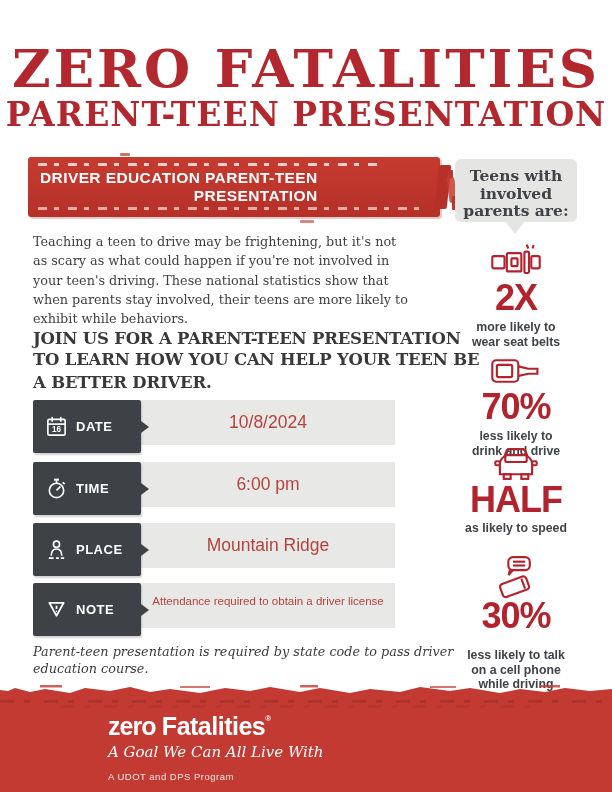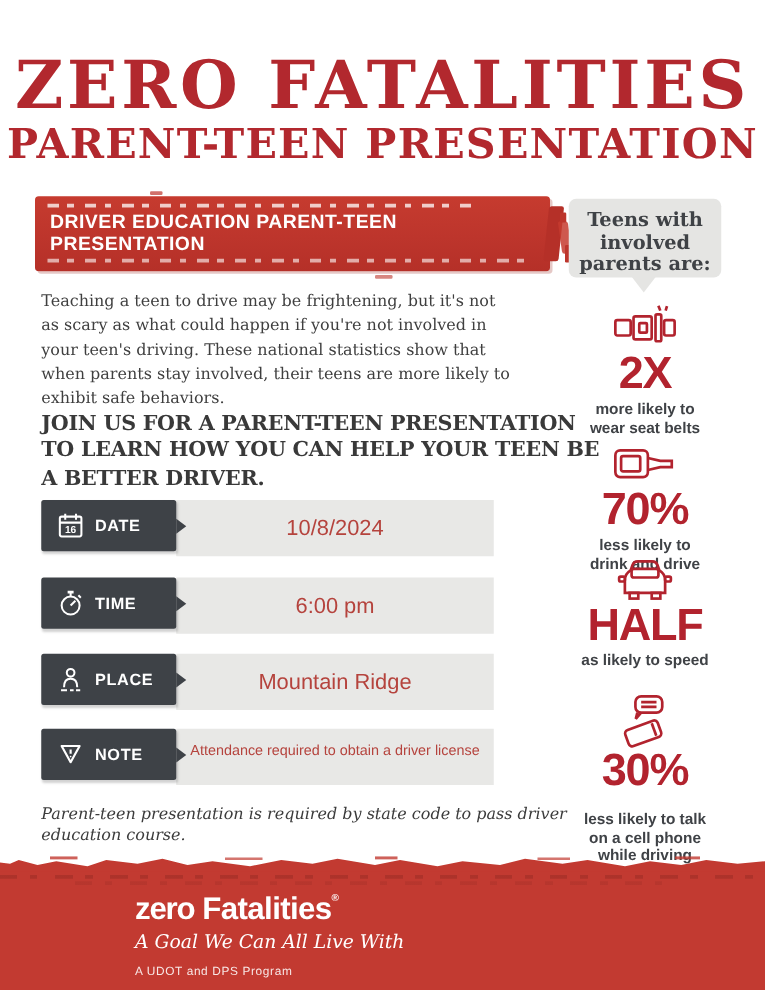--- a/index.html
+++ b/index.html
@@ -12,41 +12,41 @@
     font-family:"DejaVu Serif",serif;font-weight:700;font-size:53px;line-height:56px;
     letter-spacing:3px;color:#b2282e;}
   .title2{left:0;top:96px;width:612px;text-align:center;
     font-family:"DejaVu Serif",serif;font-weight:700;font-size:33px;line-height:38px;
     letter-spacing:1px;color:#b2282e;}
 
   
   .banner{left:28px;top:157px;width:412px;height:60px;background:linear-gradient(180deg,#c63b2f 0%,#bd352c 55%,#b53028 100%);
     border-radius:3px;box-shadow:2px 2px 0 rgba(150,35,28,.25);}
   .banner .btext{position:absolute;left:12px;top:12px;color:#ffffff;
-    font-weight:700;font-size:15.5px;line-height:17.5px;letter-spacing:.4px;}
+    font-weight:700;font-size:15.5px;line-height:17.5px;letter-spacing:.4px;text-align:right;}
   .banner .dash{position:absolute;height:3px;opacity:.75;
     background:repeating-linear-gradient(90deg,#ffffff 0 9px,transparent 9px 16px,#ffffff 16px 21px,transparent 21px 30px);}
   .banner .dash.top{left:10px;top:6px;width:340px;}
   .banner .dash.bot{left:10px;bottom:7px;width:385px;opacity:.6;}
   .banner .brush1{position:absolute;right:-9px;top:8px;width:12px;height:44px;background:#b53028;transform:skewX(-6deg);border-radius:2px;}
   .banner .brush2{position:absolute;right:-16px;top:20px;width:8px;height:26px;background:#c63b2f;transform:skewX(8deg);border-radius:2px;opacity:.85;}
   .speck{position:absolute;background:#bd352c;border-radius:1px;}
 
   
   .intro{left:33px;top:232px;width:415px;font-family:"DejaVu Serif",serif;
     font-size:12.8px;line-height:19.3px;color:#3f3f3f;}
   .intro span{display:block;white-space:nowrap;}
   .join{left:33px;top:329px;width:420px;font-family:"DejaVu Serif",serif;font-weight:700;
     font-size:16.5px;line-height:20.5px;letter-spacing:-.2px;color:#393939;}
   .join span{display:block;white-space:nowrap;}
   .join span:last-child{margin-top:3px;}
 
   
   .row{left:33px;height:45px;}
-  .row .dark{position:absolute;left:0;top:0;width:108px;height:41px;background:#3e4247;border-radius:2px;
+  .row .dark{position:absolute;left:0;top:0;width:108px;height:53px;background:#3e4247;border-radius:2px;
     display:flex;align-items:center;box-shadow:1px 2px 2px rgba(0,0,0,.18);}
   .row .dark:after{content:"";position:absolute;right:-8px;top:50%;margin-top:-6px;
     border-left:8px solid #3e4247;border-top:6px solid transparent;border-bottom:6px solid transparent;}
   .row .icon{margin-left:12px;width:23px;height:23px;color:#ffffff;flex:0 0 auto;}
   .row .lbl{color:#ffffff;font-weight:700;font-size:13px;letter-spacing:.5px;margin-left:8px;}
   .row .light{position:absolute;left:108px;top:0;width:254px;height:45px;background:#e8e8e6;
     display:flex;align-items:center;justify-content:center;}
   .row .val{color:#b5433d;font-size:17.5px;}
   .row.note .val{font-size:11.5px;margin-bottom:10px;}
   .r1{top:400px;} .r2{top:462px;} .r3{top:523px;} .r4{top:583px;}
@@ -102,21 +102,21 @@
   <div class="abs speck" style="left:448px;top:170px;width:5px;height:8px;"></div>
   <div class="abs speck" style="left:452px;top:196px;width:4px;height:14px;"></div>
   <div class="abs speck" style="left:120px;top:153px;width:10px;height:3px;opacity:.7;"></div>
   <div class="abs speck" style="left:300px;top:220px;width:14px;height:3px;opacity:.6;"></div>
 
   <div class="abs intro">
     <span>Teaching a teen to drive may be frightening, but it's not</span>
     <span>as scary as what could happen if you're not involved in</span>
     <span>your teen's driving. These national statistics show that</span>
     <span>when parents stay involved, their teens are more likely to</span>
-    <span>exhibit safe behaviors.</span>
+    <span>exhibit while behaviors.</span>
   </div>
 
   <div class="abs join">
     <span>JOIN US FOR A PARENT-TEEN PRESENTATION</span>
     <span>TO LEARN HOW YOU CAN HELP YOUR TEEN BE</span>
     <span>A BETTER DRIVER.</span>
   </div>
 
   <div class="abs row r1">
     <div class="light">

